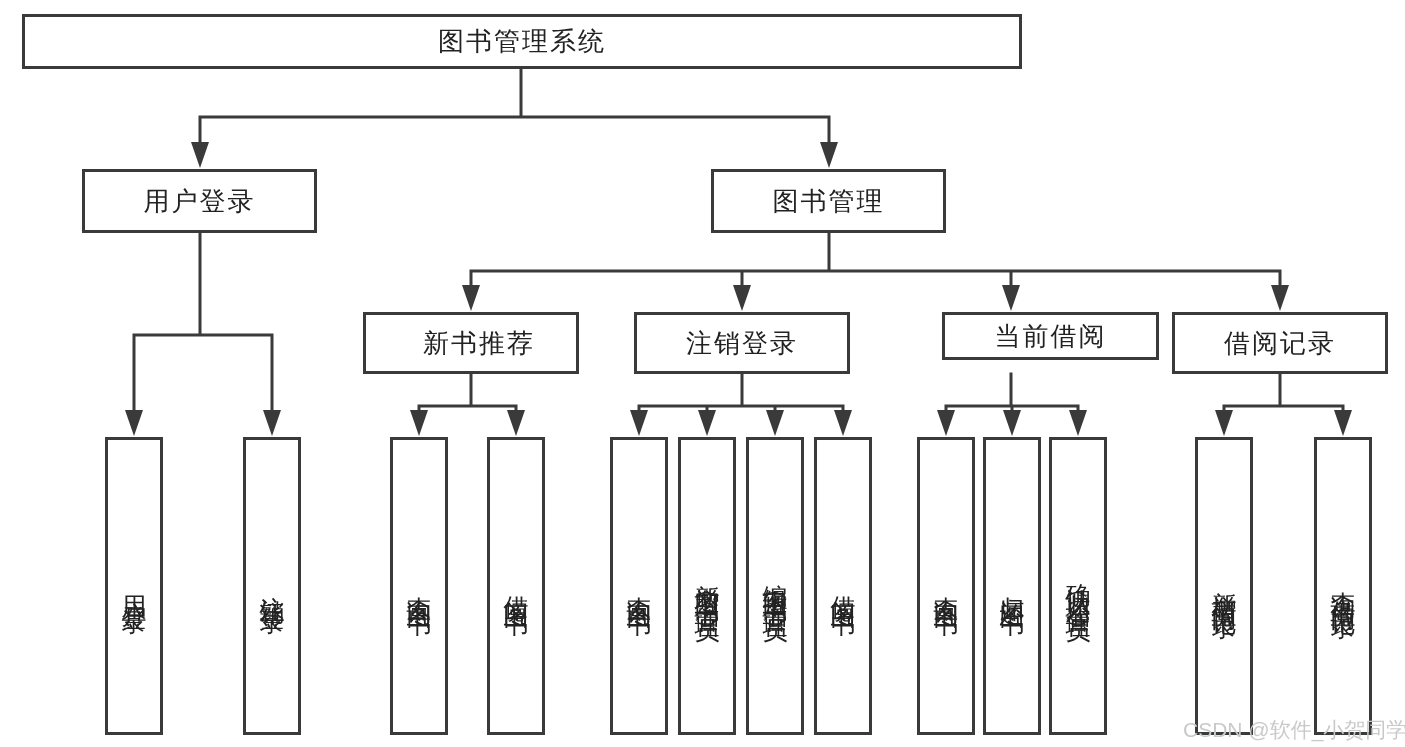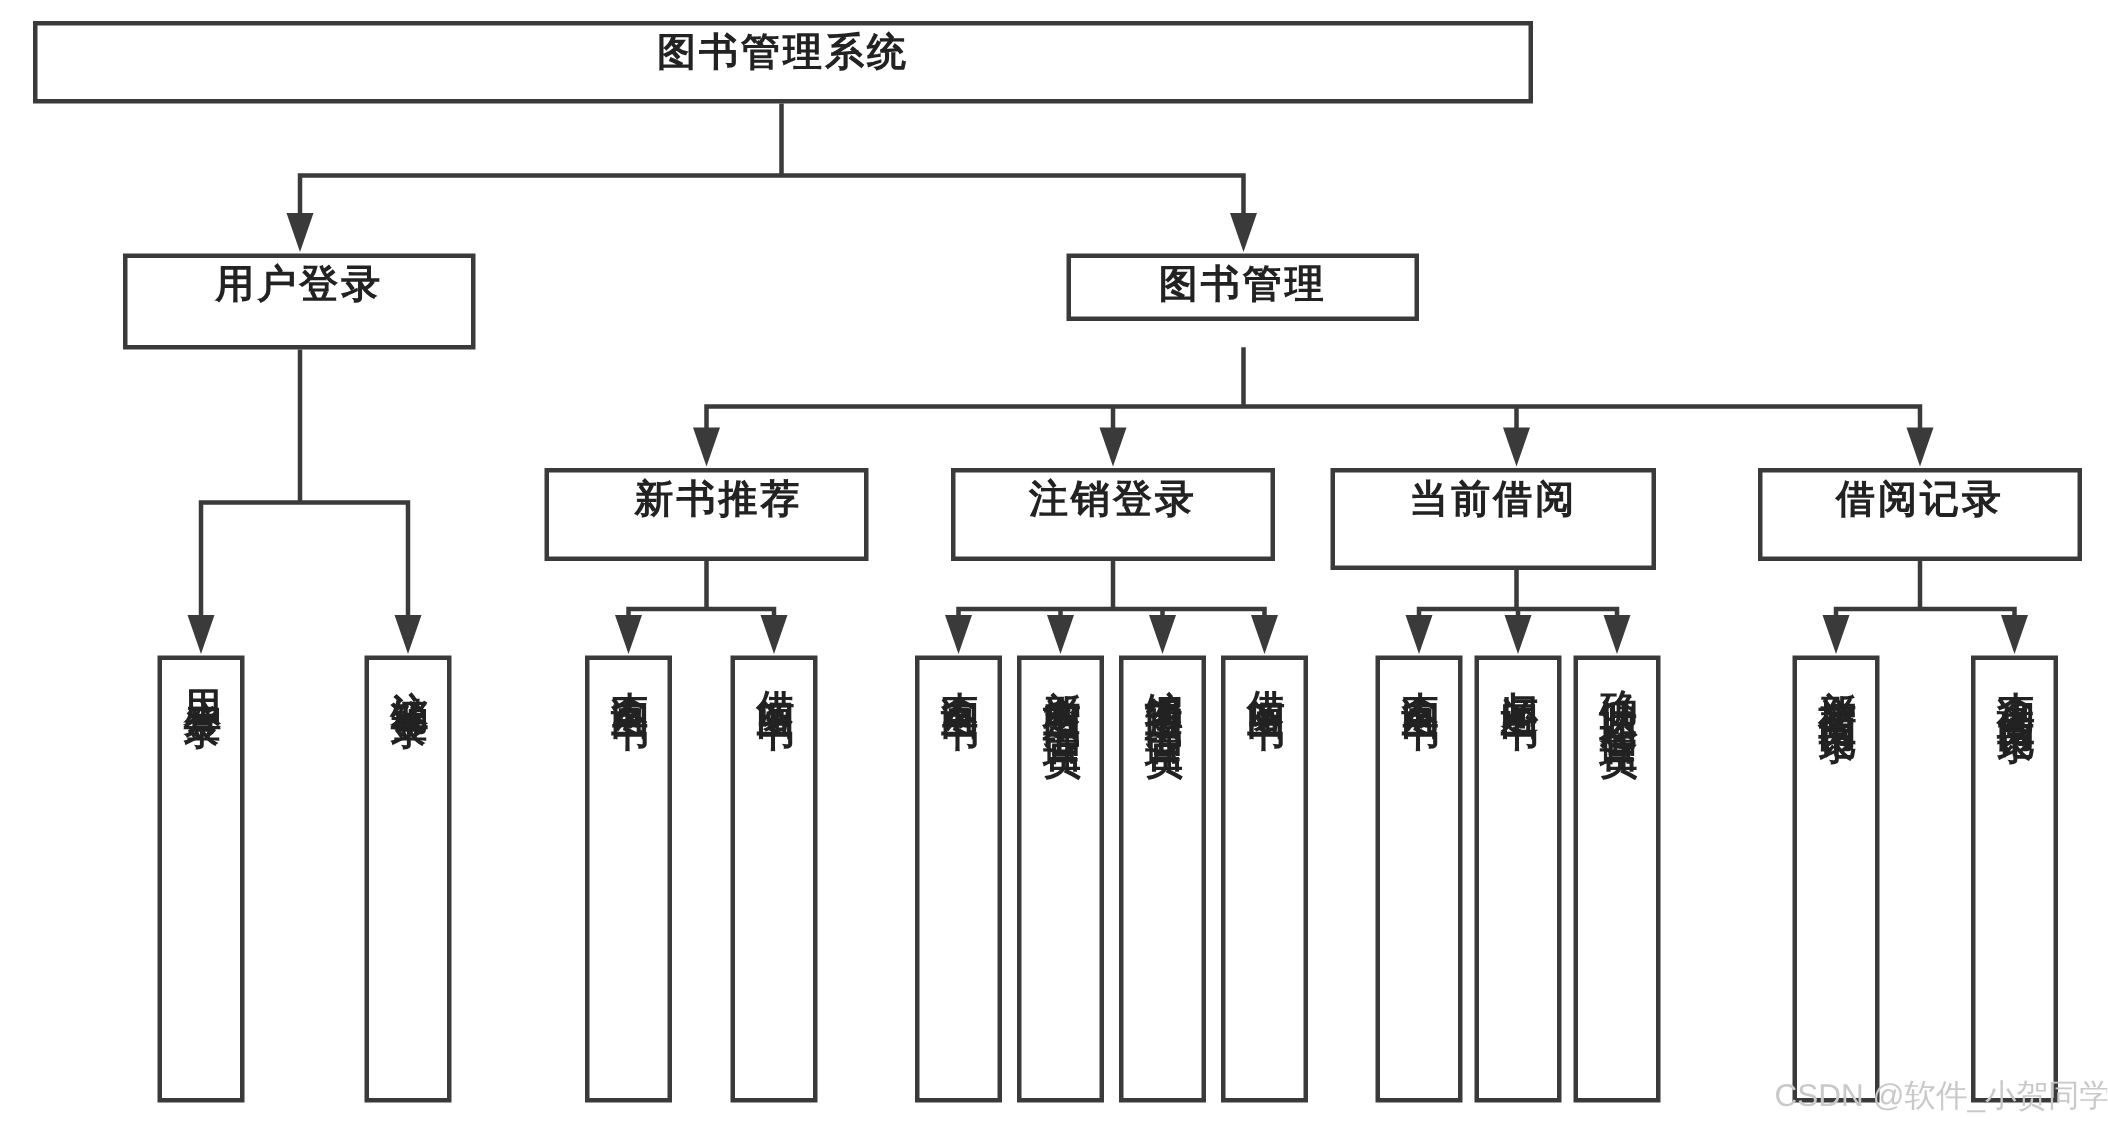--- a/index.html
+++ b/index.html
@@ -20,23 +20,22 @@
     color:var(--text);
   }
   #connectors{position:absolute;left:0;top:0;z-index:1;}
   #connectors path{stroke:var(--line);stroke-width:3;fill:none;stroke-linecap:square;}
   #connectors use{fill:var(--line);}
   .box{
     position:absolute;
     box-sizing:border-box;
     background:var(--box-fill);
     border:3px solid var(--box-border);
-    display:flex;justify-content:center;
+    display:flex;align-items:center;justify-content:center;
     z-index:2;
-    font-weight:bold;
   }
   .node-label{
     font-size:26px;
     letter-spacing:2px;
     white-space:nowrap;
   }
   .leaf{
     top:437px;width:58px;height:298px;
   }
   .leaf-label{
@@ -99,31 +98,31 @@
     <use href="#arr" x="1343" y="436"></use>
   </svg>
 
   <div class="box" style="left:22px;top:14px;width:1000px;height:55px;">
     <span class="node-label">图书管理系统</span>
   </div>
 
   <div class="box" style="left:82px;top:169px;width:235px;height:64px;">
     <span class="node-label">用户登录</span>
   </div>
-  <div class="box" style="left:711px;top:169px;width:235px;height:45px;">
+  <div class="box" style="left:711px;top:169px;width:235px;height:64px;">
     <span class="node-label">图书管理</span>
   </div>
 
   <div class="box" style="left:363px;top:312px;width:216px;height:62px;padding-left:16px;">
     <span class="node-label">新书推荐</span>
   </div>
   <div class="box" style="left:634px;top:312px;width:216px;height:62px;">
     <span class="node-label">注销登录</span>
   </div>
-  <div class="box" style="left:887px;top:312px;width:217px;height:68px;">
+  <div class="box" style="left:942px;top:312px;width:217px;height:48px;">
     <span class="node-label">当前借阅</span>
   </div>
   <div class="box" style="left:1172px;top:312px;width:216px;height:62px;">
     <span class="node-label">借阅记录</span>
   </div>
 
   <div class="box leaf" style="left:105px;">
     <span class="leaf-label">用户登录</span>
   </div>
   <div class="box leaf" style="left:243px;">

